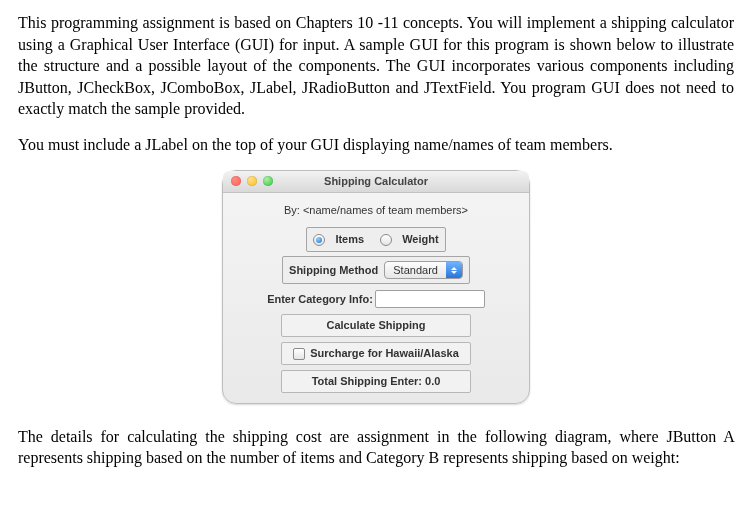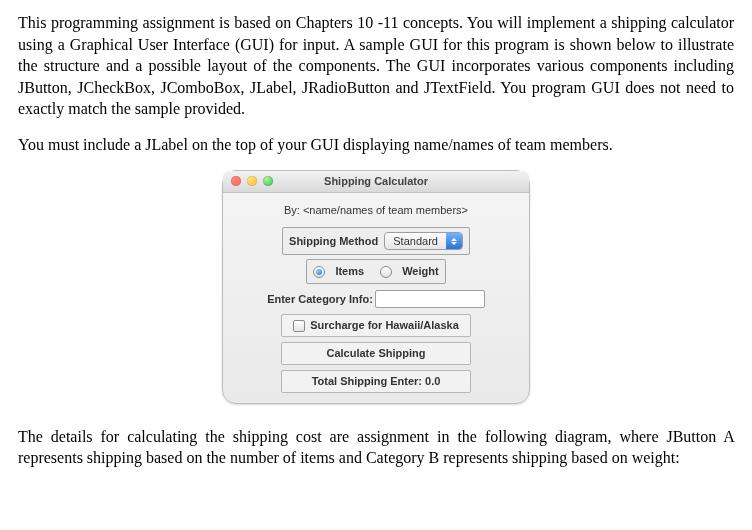--- a/index.html
+++ b/index.html
@@ -118,50 +118,50 @@
         <span class="dot grn"></span>
       </div>
       <div class="title-text">Shipping Calculator</div>
     </div>
     <div class="win-body">
 
       <div class="byline">By: &lt;name/names of team members&gt;</div>
 
       <div class="row">
         <span class="panel-border">
+          <span class="radio sel"></span>
+          <span class="radio-label">Items</span>
+          <span class="radio"></span>
+          <span class="radio-label" style="margin-right:0;">Weight</span>
+        </span>
+      </div>
+
+      <div class="row">
+        <span class="panel-border">
           <span style="font-weight:600;">Shipping Method</span>
           <span class="combo">
             <span class="combo-text">Standard</span>
             <span class="combo-btn">
               <span class="tri up"></span>
                 <span class="tri down"></span>
             </span>
           </span>
         </span>
       </div>
 
-      <div class="row">
-        <span class="panel-border">
-          <span class="radio sel"></span>
-          <span class="radio-label">Items</span>
-          <span class="radio"></span>
-          <span class="radio-label" style="margin-right:0;">Weight</span>
-        </span>
-      </div>
-
       <div class="field-row">
         <label>Enter Category Info:</label>
         <input class="text-input" type="text" value="" style="">
       </div>
 
       <div class="stack">
+        <div class="inset-panel btn-like">Calculate Shipping</div>
         <div class="inset-panel">
           <span class="chk"></span><span style="font-weight:600;">Surcharge for Hawaii/Alaska</span>
         </div>
-        <div class="inset-panel btn-like">Calculate Shipping</div>
         <div class="inset-panel" style="font-weight:600;">Total Shipping Enter: 0.0</div>
       </div>
 
     </div>
   </div>
 </div>
 
 <p class="para" style="margin-bottom:0;">
   <span>The details for calculating the shipping cost are assignment in the following diagram, where </span><span class="italic">JButton A</span><span> represents shipping based on the number of items and </span><span class="italic">Category B</span><span> represents shipping based on weight:</span>
 </p>

